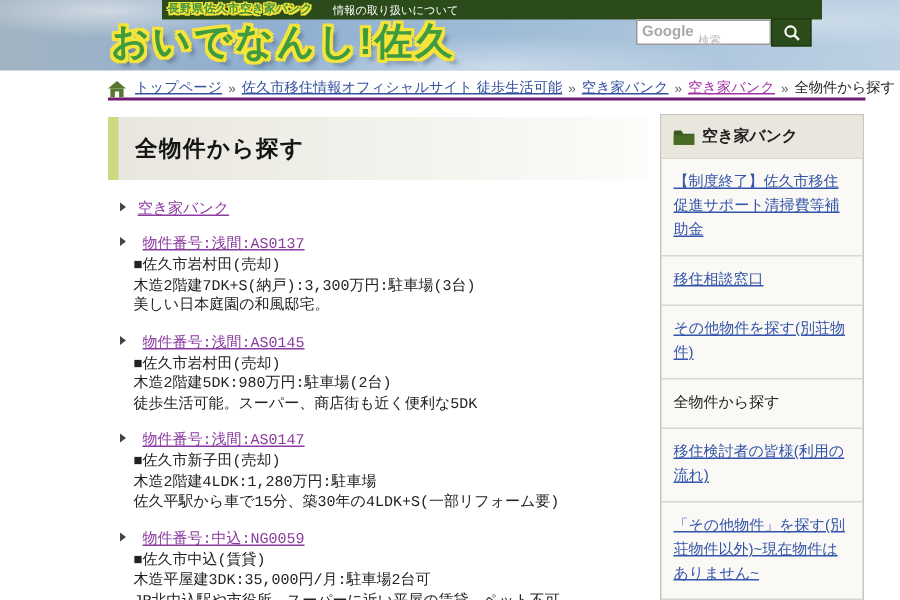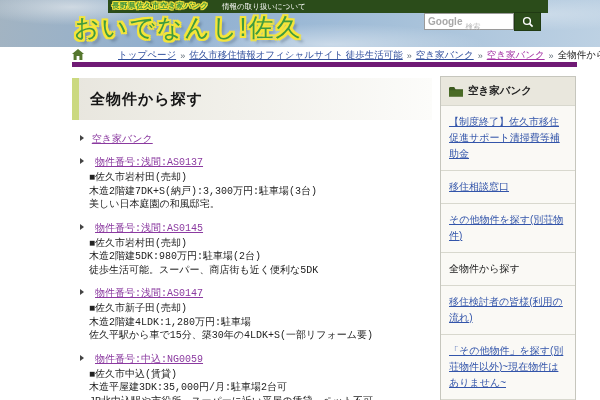--- a/index.html
+++ b/index.html
@@ -28,43 +28,42 @@
     text-shadow:-1px -1px 0 #f5e53a,1px -1px 0 #f5e53a,-1px 1px 0 #f5e53a,
                  1px 1px 0 #f5e53a,0 1px 0 #f5e53a,0 -1px 0 #f5e53a,
                  1px 0 0 #f5e53a,-1px 0 0 #f5e53a;
   }
   .topbar-link {
     position:absolute; left:96px; top:2px; white-space:nowrap;
     font-size:7.5px; color:#ffffff; text-decoration:none; cursor:pointer;padding-left:18px;
   }
   .logo {
     position:absolute; left:74px; top:11px; white-space:nowrap;
-    font-size:25px; font-weight:normal; color:#3f9b3f; letter-spacing:2px;
+    font-size:25px; font-weight:bold; color:#3f9b3f; letter-spacing:2px;
     cursor:pointer;
     text-shadow:-2px -2px 0 #f5e53a,2px -2px 0 #f5e53a,-2px 2px 0 #f5e53a,
                  2px 2px 0 #f5e53a,0 2px 0 #f5e53a,0 -2px 0 #f5e53a,
                  2px 0 0 #f5e53a,-2px 0 0 #f5e53a,4px 4px 3px rgba(40,60,80,.45);
   }
   .search { position:absolute; left:424px; top:12px; display:flex; align-items:center; }
   .search-input {
     width:90px; height:17px; background:#ffffff; border:1px solid #9a9a9a;
     display:flex; align-items:center; padding:0 3px; cursor:text;
   }
   .search-brand { color:#a8a8a8; font-weight:bold; font-size:10px; }
   .search-ph { color:#b8b8b8; font-size:7.5px; margin-left:3px;margin-top:11px; }
   .search-btn {
     width:27px; height:19px; background:#2b4c1a; border:1px solid #203a13;
     display:flex; align-items:center; justify-content:center; padding:0; cursor:pointer;
   }
   
   .breadcrumb {
     position:absolute; left:72px; top:49px; width:505px; height:18px;
-    display:flex; align-items:flex-start; font-size:9.5px;
-    border-bottom:5px solid #701a75;
-    gap:28px;
+    display:flex; align-items:flex-end; font-size:9.5px;
+    border-bottom:2px solid #701a75;
   }
   .home-icon { margin-right:2px; flex:0 0 auto; }
   .crumb { text-decoration:underline; color:#33519e; white-space:nowrap; margin:0 4px; cursor:pointer; }
   .crumb.visited { color:#a433a4; }
   .crumb.current { color:#222; text-decoration:none; cursor:default; }
   .sep { color:#5a6672; font-size:9px; }
   
   .main { position:absolute; left:72px; top:78px; width:360px; }
   .page-title-box {
     height:42px; display:flex; align-items:center;

